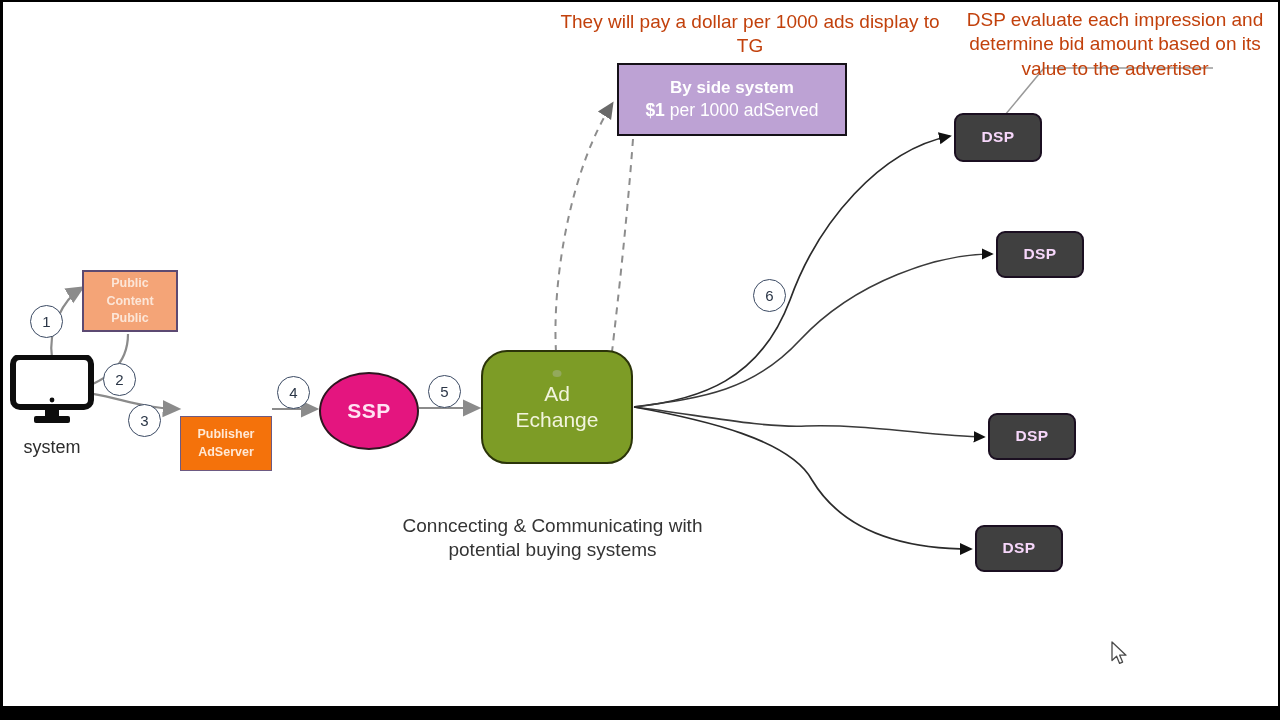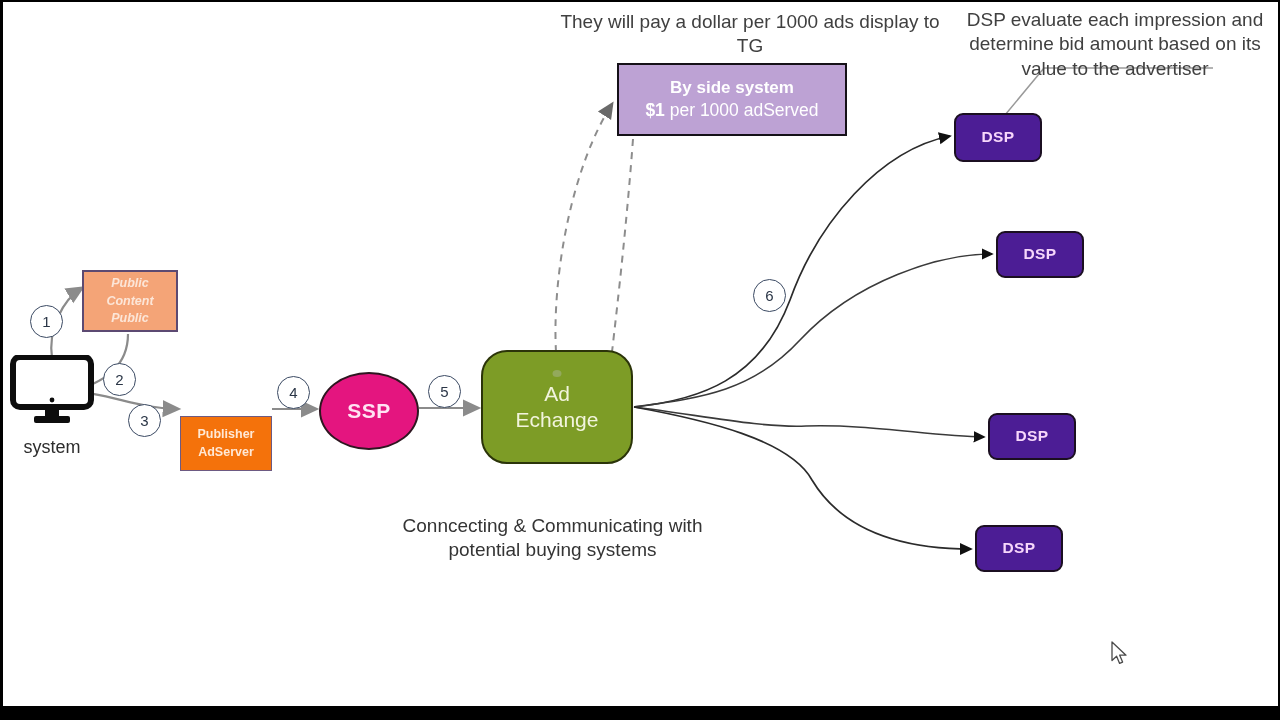--- a/index.html
+++ b/index.html
@@ -56,21 +56,21 @@
     left: 82px; top: 270px; width: 96px; height: 62px;
     background: #f4a477;
     border: 2px solid #5c4a72;
     color: #fce6d8;
     font-size: 12.5px;
     font-weight: 700;
     flex-direction: column;
     justify-content: space-around;
     padding: 3px 0;
   }
-  #pcs span { display: block; font-style: italic; }
+  #pcs span { display: block; }
 
   
   #pas {
     left: 180px; top: 382px; width: 92px; height: 55px;
     background: #f4720b;
     border: 1.5px solid #6d5a82;
     color: #ffe8d5;
     font-size: 12.5px;
     font-weight: 700;
     flex-direction: column;
@@ -120,21 +120,21 @@
     flex-direction: column;
     justify-content: center;
     gap: 2px;
   }
   #bss .bss-l1 { font-weight: 700; font-size: 17px; }
   #bss .bss-l2 { font-weight: 400; font-size: 17.5px; }
   #bss .bss-l2 b { font-weight: 700; }
 
   
   .dsp {
-    background: #4c1d95;
+    background: #404040;
     border: 2.5px solid #1b0f21;
     border-radius: 9px;
     color: #f7d7fb;
     font-size: 15.5px;
     font-weight: 700;
     letter-spacing: 0.3px;
   }
   #dsp1 { left: 954px; top: 113px; width: 88px; height: 49px; }
   #dsp2 { left: 996px; top: 231px; width: 88px; height: 47px; }
   #dsp3 { left: 988px; top: 413px; width: 88px; height: 47px; }
@@ -166,21 +166,21 @@
   #b1 { left: 30px;  top: 305px; }
   #b2 { left: 103px; top: 363px; }
   #b3 { left: 128px; top: 404px; }
   #b4 { left: 277px; top: 376px; }
   #b5 { left: 428px; top: 375px; }
   #b6 { left: 753px; top: 279px; }
 
   
   .annot {
     position: absolute;
-    color: #404040;
+    color: #c2410c;
     font-size: 19px;
     line-height: 1.28;
     text-align: center;
     font-family: "Liberation Sans", sans-serif;
   }
   #annot-top { left: 560px; top: 10px; width: 380px; }
   #annot-right { left: 955px; top: 8px; width: 320px; }
   #annot-adx {
     left: 380px; top: 466px; width: 345px;
     font-size: 19px; color: #343434; margin-top: 48px;

